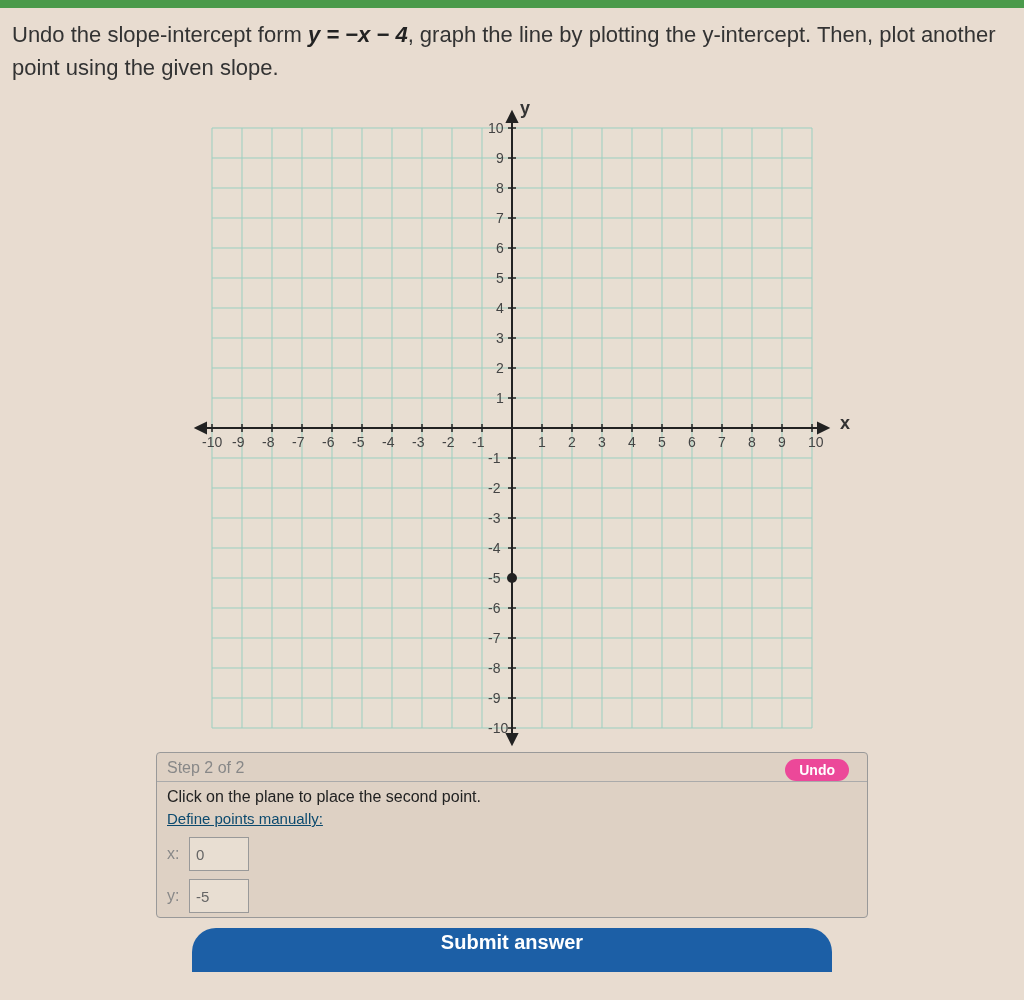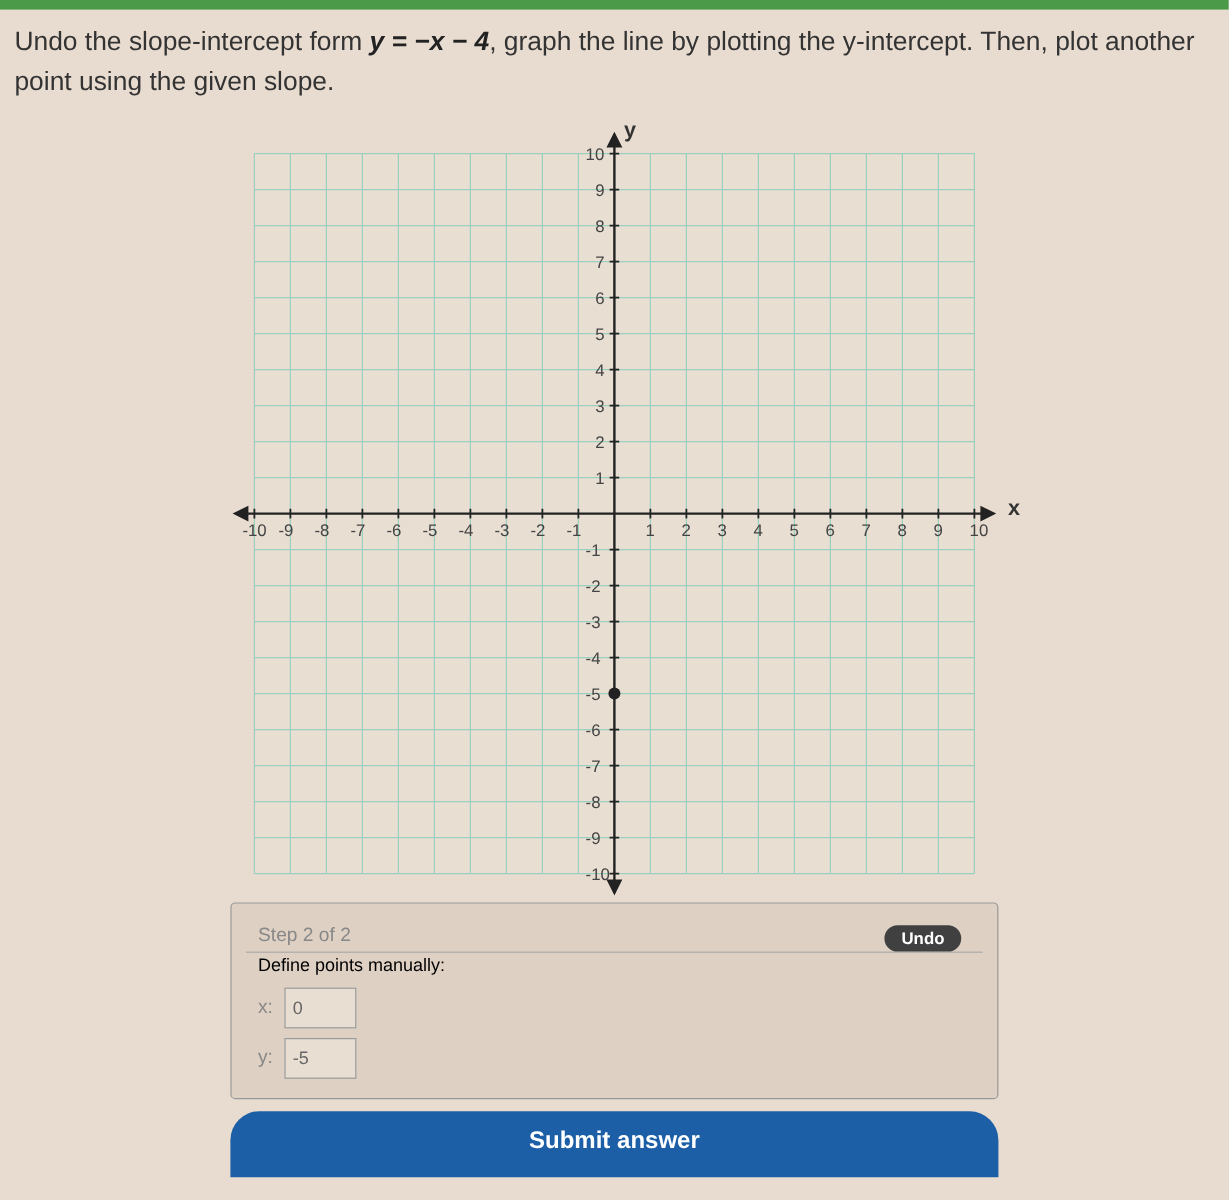--- a/index.html
+++ b/index.html
@@ -45,55 +45,56 @@
     font-weight: bold;
     font-size: 18px;
     color: #333;
   }
   .tick-label {
     position: absolute;
     font-size: 14px;
     color: #444;
   }
   .bottom-panel {
-    width: 640px;
+    width: 712px;
     margin: 4px auto 0;
     background: #ded1c4;
     border: 1px solid #999;
     border-radius: 4px;
-    padding: 12px;
+    padding: 0;
     position: relative;
   }
   .step-row {
     padding: 6px 10px 4px;
     border-bottom: 1px solid #aaa;
     font-size: 16px;
     color: #888;
     position: relative;
   }
   .undo-btn {
     position: absolute;
     right: 18px;
     top: 6px;
-    background: #404040;
+    background: #ec4899;
     color: #fff;
     font-size: 14px;
     padding: 3px 14px;
     border-radius: 12px;
     font-weight: bold;
   }
   .instruction-row {
     padding: 6px 10px 2px;
     font-size: 16px;
     color: #222;
   }
   .define-row {
     padding: 2px 10px 6px;
     font-size: 15px;
-    color: #000000;
+    color: #0c4a6e;
+    text-decoration: underline;
   }
   .coord-row {
     display: flex;
     align-items: center;
     padding: 4px 10px;
     font-size: 16px;
     color: #888;
   }
   .coord-row .label { width: 22px; }
   .coord-input {
@@ -106,21 +107,21 @@
     font-size: 15px;
   }
   .submit-btn {
     width: 640px;
     margin: 10px auto 0;
     background: #1c5fa6;
     color: #fff;
     text-align: center;
     font-size: 20px;
     font-weight: bold;
-    padding: 14px 0 18px;
+    padding: 3px 0 18px;
     border-radius: 24px 24px 0 0;
   }
 </style>
 </head>
 <body>
 
 <div class="topbar"></div>
 
 <div class="question-text">
   <span>Undo the slope-intercept form </span>
@@ -268,20 +269,21 @@
       <div class="tick-label" style="left: 304px; top: 42px;">9</div>
       <div class="tick-label" style="left: 296px; top: 12px;">10</div>
     </div>
 </div>
 
 <div class="bottom-panel">
   <div class="step-row">
     <span>Step 2 of 2</span>
     <span class="undo-btn">Undo</span>
   </div>
+  <div class="instruction-row">Click on the plane to place the second point.</div>
   <div class="define-row">Define points manually:</div>
   <div class="coord-row">
     <span class="label">x:</span>
     <input class="coord-input" value="0" style="">
   </div>
   <div class="coord-row">
     <span class="label">y:</span>
     <input class="coord-input" value="-5" style="">
   </div>
 </div>

